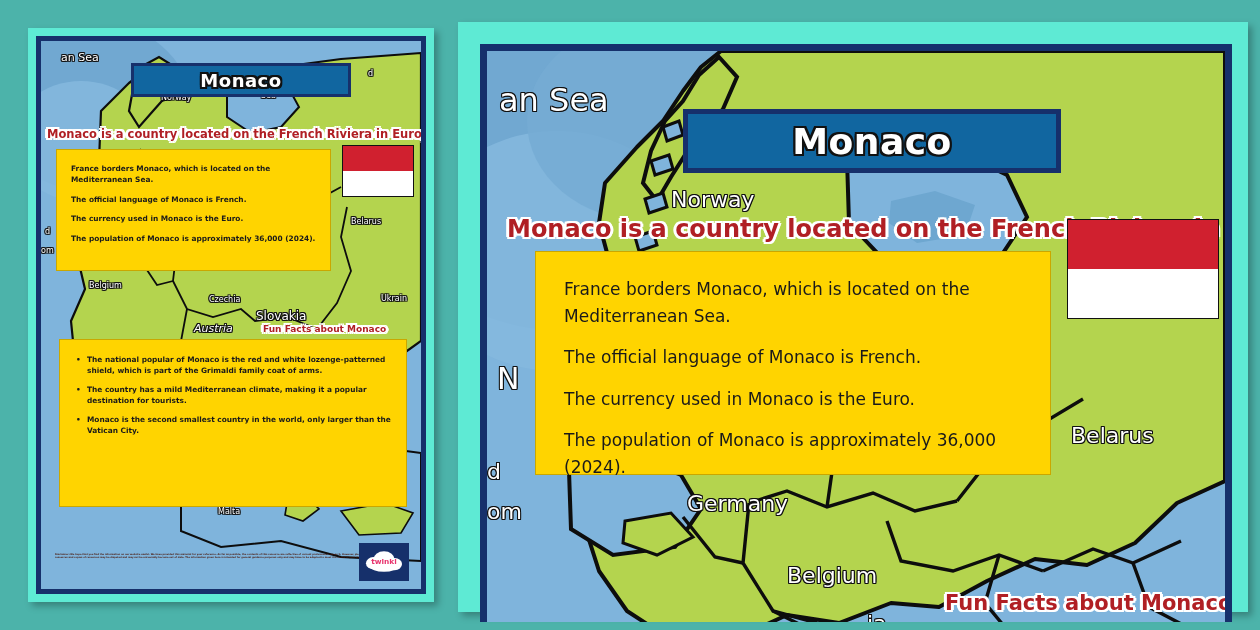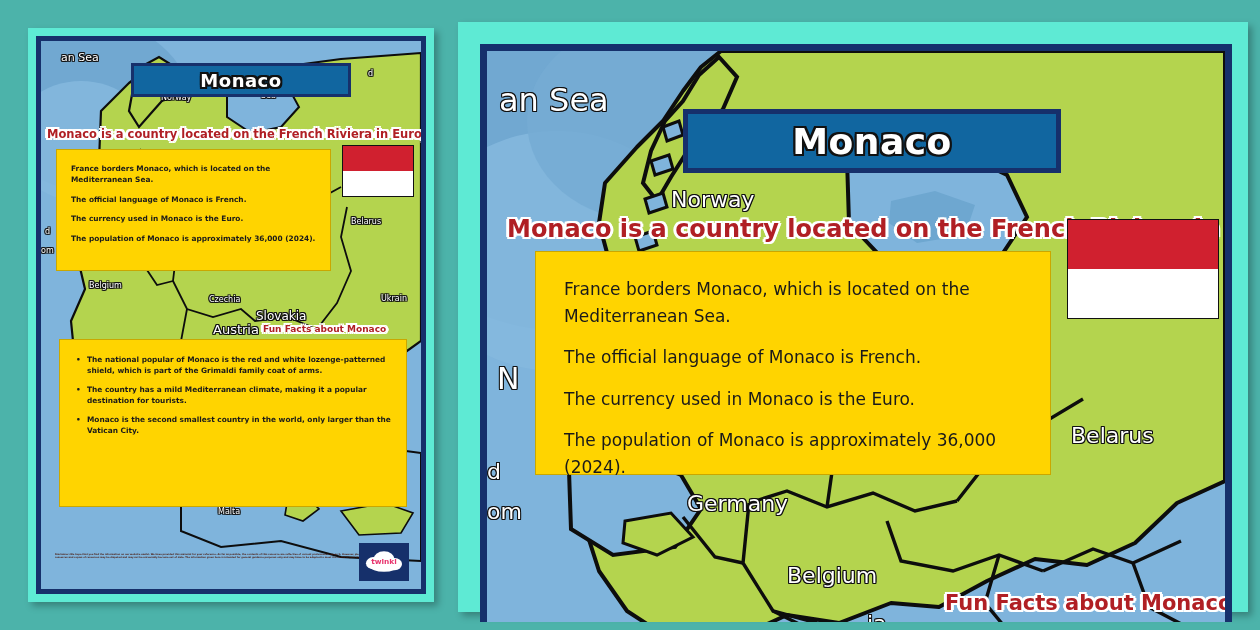--- a/index.html
+++ b/index.html
@@ -133,21 +133,21 @@
             <div class="clabel" style="left: 25px; top: 115px; font-size: 11px;">N</div>
             <div class="clabel" style="left: 318px; top: 142px; font-size: 8px;">ia</div>
             <div class="clabel" style="left: 310px; top: 176px; font-size: 8px;">Belarus</div>
             <div class="clabel" style="left: 4px; top: 186px; font-size: 8px;">d</div>
             <div class="clabel" style="left: 0px; top: 205px; font-size: 8px;">om</div>
             <div class="clabel" style="left: 108px; top: 215px; font-size: 8px;">Germany</div>
             <div class="clabel" style="left: 48px; top: 240px; font-size: 8px;">Belgium</div>
             <div class="clabel" style="left: 168px; top: 254px; font-size: 8px;">Czechia</div>
             <div class="clabel" style="left: 215px; top: 268px; font-size: 12px;">Slovakia</div>
             <div class="clabel" style="left: 340px; top: 253px; font-size: 8px;">Ukrain</div>
-            <div class="clabel" style="left: 172px; top: 281px; font-size: 13px;">Austria</div>
+            <div class="clabel" style="left: 153px; top: 281px; font-size: 11px; font-style: italic;">Austria</div>
             <div class="clabel" style="left: 177px; top: 466px; font-size: 8px;">Malta</div>
           </div>
 
         <div class="banner" style="left:90px;top:22px;width:220px;height:34px;border-width:3px;">
           <span style="font-size:18px;">Monaco</span>
         </div>
 
         <div class="redhead" style="left:6px;top:86px;font-size:11.5px;">Monaco is a country located on the French Riviera in Europe.</div>
 
         <div class="ybox" style="left:15px;top:108px;width:275px;height:122px;padding:9px 10px;">

